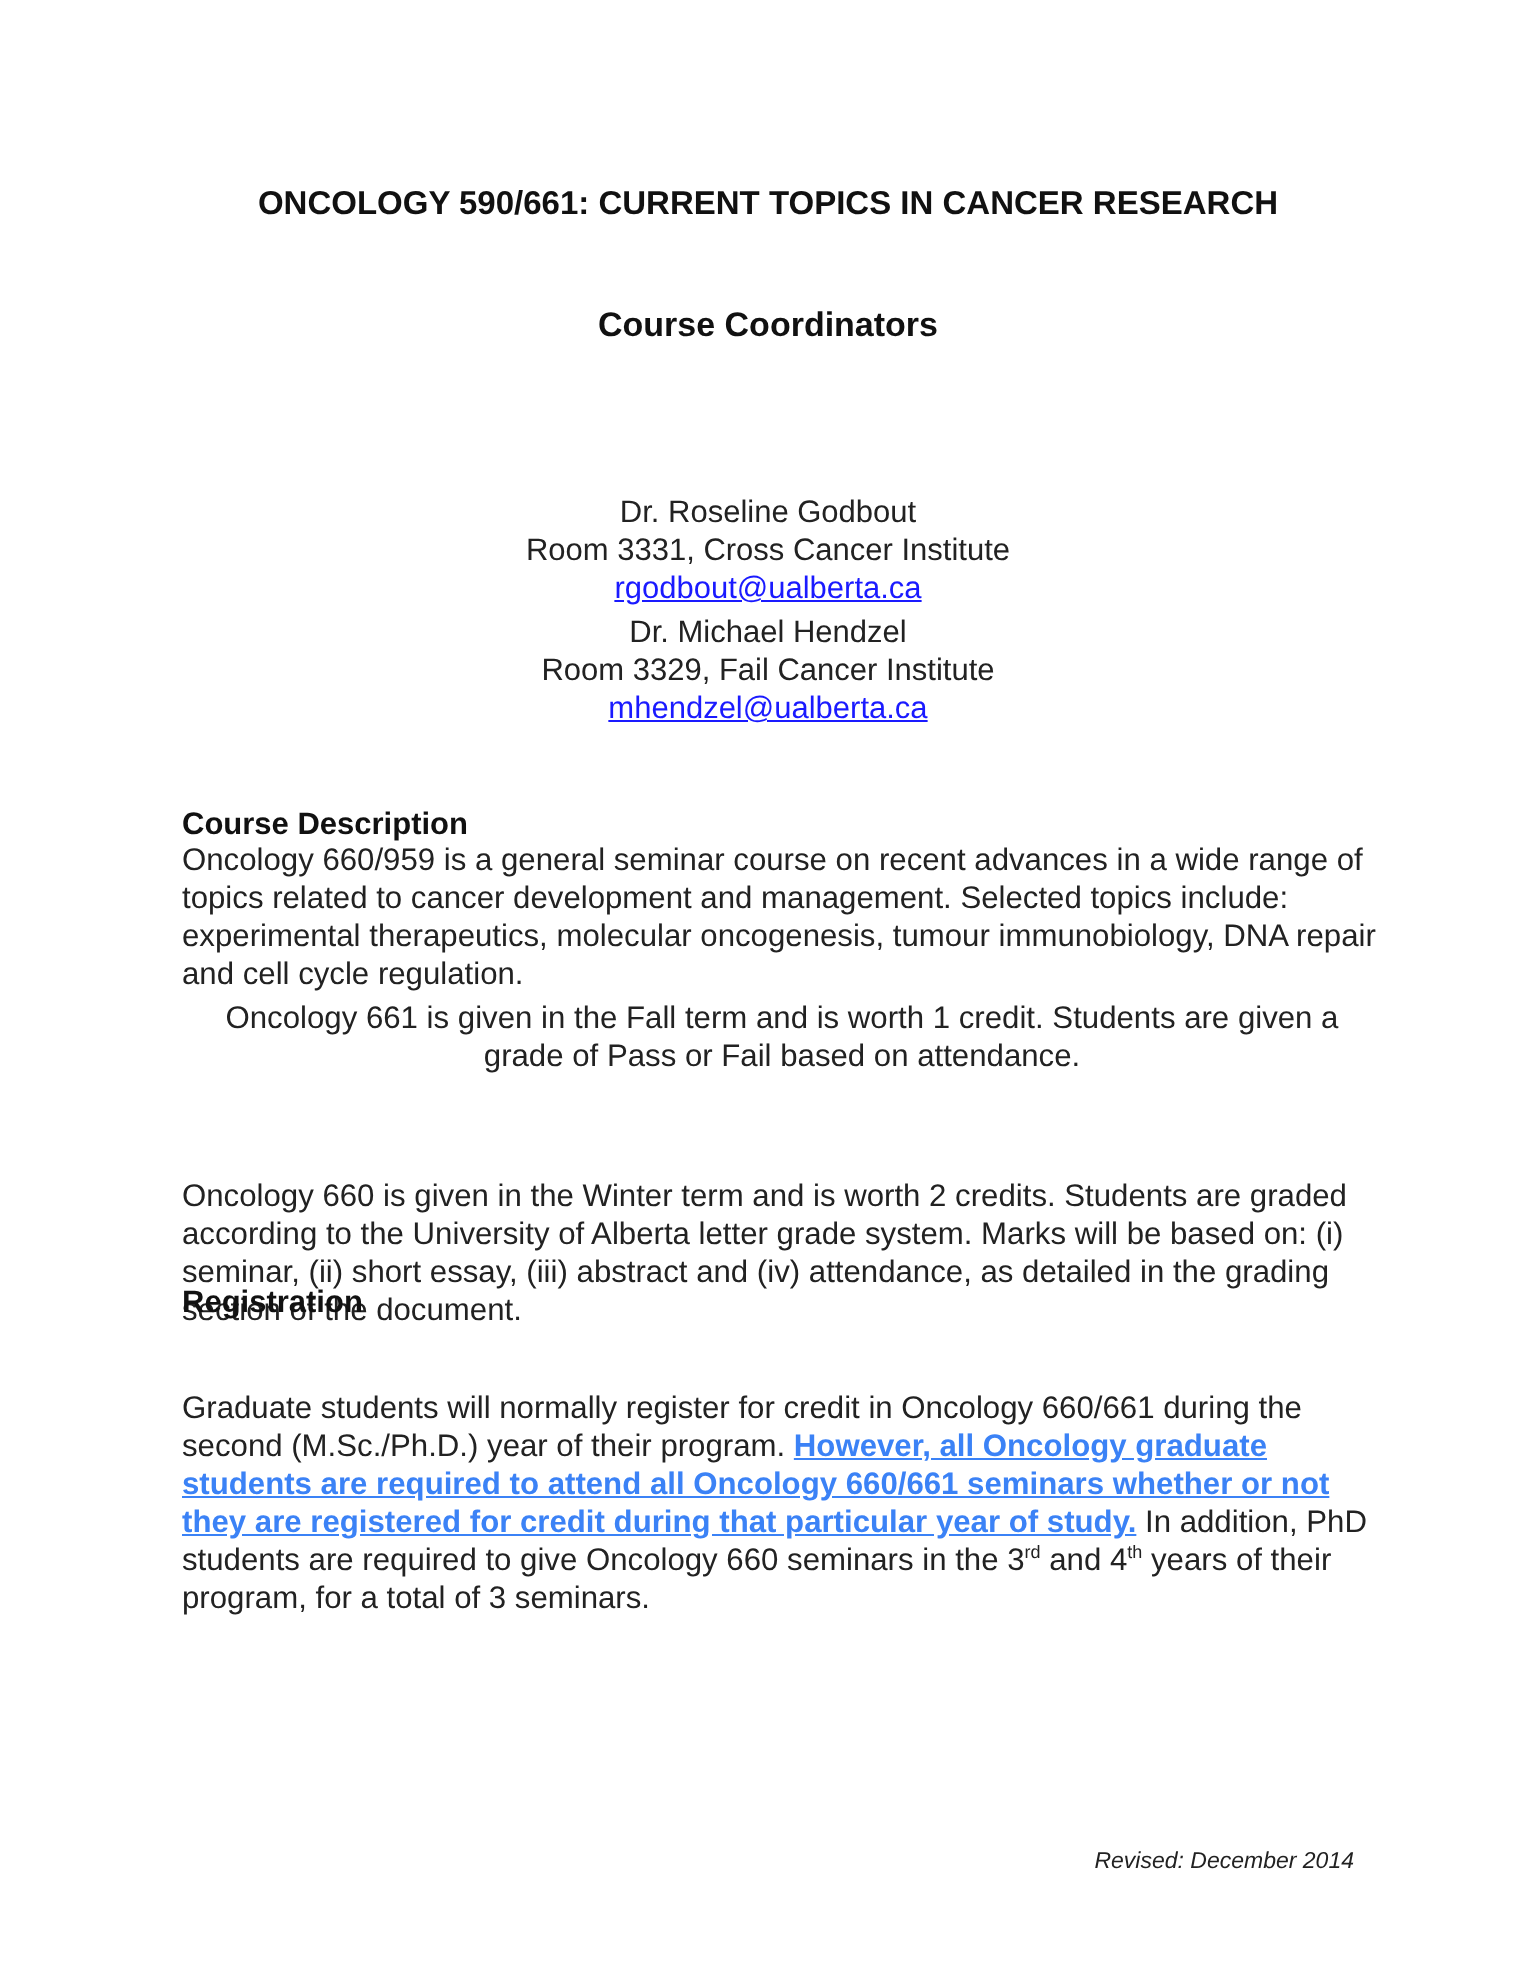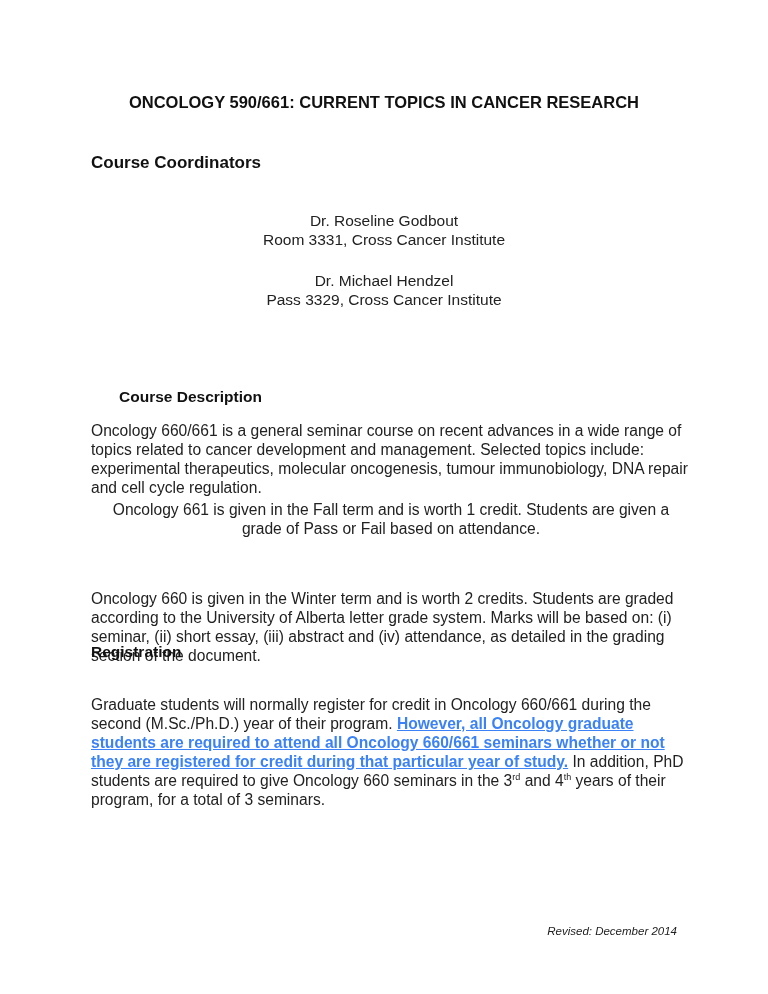--- a/index.html
+++ b/index.html
@@ -6,26 +6,26 @@
     body {
       width: 768px; height: 994px; position: relative; overflow: hidden;
       font-family: "Liberation Sans", sans-serif; color: #1a1a1a;
     }
     .page { position: absolute; left: 91px; top: 0; width: 590px; }
     .title {
       position: absolute; top: 93px; left: 0; width: 586px; text-align: center;
       font-weight: bold; font-size: 16.5px; letter-spacing: 0px; color: #111;
     }
     .subtitle {
-      position: absolute; top: 153px; left: 0; width: 586px; text-align: left;
+      position: absolute; top: 153px; left: 0; width: 586px; text-align: center;
       font-weight: bold; font-size: 17px; color: #111;
     }
     .coord {
       position: absolute; left: 0; width: 586px; text-align: center;
-      font-size: 15.5px; line-height: 19px; color: #222;
+      font-size: 15.5px; line-height: 19px; color: #222; margin-top: 36px;
     }
     .coord a { color: #1a1aff; text-decoration: underline; }
     .section-head {
       position: absolute; left: 0; font-weight: bold; font-size: 15.5px; color: #111;
     }
     .para {
       position: absolute; left: 0; width: 600px; font-size: 15.6px; line-height: 19px;
       color: #222; margin: 0;
     }
     .emph { font-weight: bold; text-decoration: underline; color: #3b82f6; }
@@ -40,30 +40,32 @@
 
 <div class="page">
 
   <div class="title">ONCOLOGY 590/661: CURRENT TOPICS IN CANCER RESEARCH</div>
 
   <div class="subtitle">Course Coordinators</div>
 
   <div class="coord" style="top:211px;">
     <div>Dr. Roseline Godbout</div>
     <div>Room 3331, Cross Cancer Institute</div>
+    <div><a>rgodbout@ualberta.ca</a></div>
   </div>
 
   <div class="coord" style="top:271px;">
     <div>Dr. Michael Hendzel</div>
-    <div>Pass 3329, Cross Cancer Institute</div>
+    <div>Room 3329, Fail Cancer Institute</div>
+    <div><a>mhendzel@ualberta.ca</a></div>
   </div>
 
-  <div class="section-head" style="top:388px;margin-left:28px;">Course Description</div>
+  <div class="section-head" style="top:404px;">Course Description</div>
 
-  <p class="para" style="top:421px;">Oncology 660/661 is a general seminar course on recent advances in a wide range of topics related to cancer development and management. Selected topics include: experimental therapeutics, molecular oncogenesis, tumour immunobiology, DNA repair and cell cycle regulation.</p>
+  <p class="para" style="top:421px;">Oncology 660/959 is a general seminar course on recent advances in a wide range of topics related to cancer development and management. Selected topics include: experimental therapeutics, molecular oncogenesis, tumour immunobiology, DNA repair and cell cycle regulation.</p>
 
   <p class="para" style="top:500px;text-align:center;">Oncology 661 is given in the Fall term and is worth 1 credit. Students are given a grade of Pass or Fail based on attendance.</p>
 
   <p class="para" style="top:589px;">Oncology 660 is given in the Winter term and is worth 2 credits. Students are graded according to the University of Alberta letter grade system. Marks will be based on: (i) seminar, (ii) short essay, (iii) abstract and (iv) attendance, as detailed in the grading section of the document.</p>
 
   <div class="section-head" style="top:643px;">Registration</div>
 
   <p class="para" style="top:695px;"><span>Graduate students will normally register for credit in Oncology 660/661 during the second (M.Sc./Ph.D.) year of their program. </span><span class="emph">However, all Oncology graduate students are required to attend all Oncology 660/661 seminars whether or not they are registered for credit during that particular year of study.</span><span> In addition, PhD students are required to give Oncology 660 seminars in the 3</span><sup>rd</sup><span> and 4</span><sup>th</sup><span> years of their program, for a total of 3 seminars.</span></p>
 
 </div>

